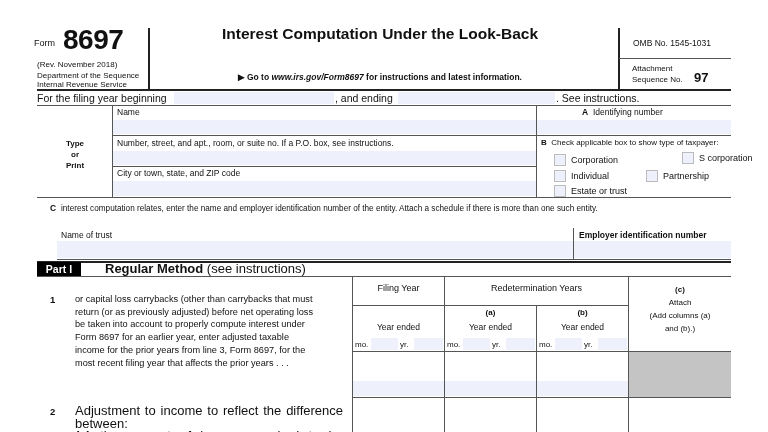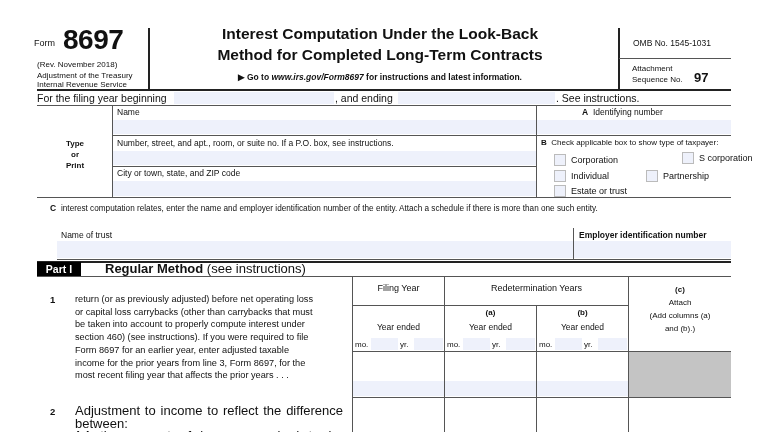--- a/index.html
+++ b/index.html
@@ -16,27 +16,26 @@
   .cbrow { position:absolute; font-size:9px; display:flex; align-items:center; }
   .center { text-align:center; }
   .gray { background:#c4c4c4; }
 </style>
 </head>
 <body>
 
 <div class="abs" style="left:34px;top:38px;font-size:9px;">Form</div>
 <div class="abs" style="left:63px;top:24px;font-size:28px;font-weight:bold;letter-spacing:-0.5px;font-family:'Liberation Sans',sans-serif;">8697</div>
 <div class="abs" style="left:37px;top:60px;font-size:8px;">(Rev. November 2018)</div>
-<div class="abs" style="left:37px;top:71px;font-size:8px;">Adjustment of the Treasury</div>
+<div class="abs" style="left:37px;top:71px;font-size:8px;">Department of the Sequence</div>
 <div class="abs" style="left:37px;top:80px;font-size:8px;">Internal Revenue Service</div>
 <div class="vline thick" style="left:148px;top:28px;height:61px;"></div>
 
 <div class="abs center" style="left:160px;top:23px;width:440px;font-size:15.5px;font-weight:bold;line-height:21px;">
   <div>Interest Computation Under the Look-Back</div>
-  <div>Method for Completed Long-Term Contracts</div>
 </div>
 <div class="abs center" style="left:160px;top:72px;width:440px;font-size:8.5px;font-weight:bold;">
   <span>▶ Go to </span><i>www.irs.gov/Form8697</i><span> for instructions and latest information.</span>
 </div>
 
 <div class="vline thick" style="left:618px;top:28px;height:61px;"></div>
 <div class="abs" style="left:633px;top:38px;font-size:8.5px;">OMB No. 1545-1031</div>
 <div class="hline" style="left:619px;top:58px;width:112px;"></div>
 <div class="abs" style="left:632px;top:64px;font-size:8px;">Attachment</div>
 <div class="abs" style="left:632px;top:75px;font-size:8px;">Sequence No.</div>
@@ -159,24 +158,23 @@
 <div class="hline" style="left:353px;top:351px;width:378px;"></div>
 
 <div class="abs field" style="left:353px;top:381px;width:91px;height:15px;"></div>
 <div class="abs field" style="left:445px;top:381px;width:91px;height:15px;"></div>
 <div class="abs field" style="left:537px;top:381px;width:91px;height:15px;"></div>
 <div class="abs gray" style="left:629px;top:352px;width:102px;height:45px;"></div>
 <div class="hline" style="left:353px;top:397px;width:378px;"></div>
 
 <div class="abs" style="left:50px;top:294px;font-size:9.5px;font-weight:bold;">1</div>
 <div class="abs" style="left:75px;top:293px;width:268px;font-size:9.2px;line-height:12.7px;text-align:justify;">
+  <div>or capital loss carrybacks (other than carrybacks that must</div>
   <div>return (or as previously adjusted) before net operating loss</div>
-  <div>or capital loss carrybacks (other than carrybacks that must</div>
   <div>be taken into account to properly compute interest under</div>
-  <div>section 460) (see instructions). If you were  required to file</div>
   <div>Form 8697 for an earlier year, enter adjusted  taxable</div>
   <div>income for the prior years from line 3, Form 8697,  for the</div>
   <div>most recent filing year that affects the prior years  .   .   .</div>
 </div>
 
 <div class="abs" style="left:50px;top:406px;font-size:9.5px;font-weight:bold;">2</div>
 <div class="abs" style="left:75px;top:405px;width:268px;font-size:13px;line-height:12.7px;text-align:justify;">
   <div>Adjustment to income to reflect the difference between:</div>
   <div><b>(a)</b><span> the amount of income required to be allocated for</span></div>
 </div>

